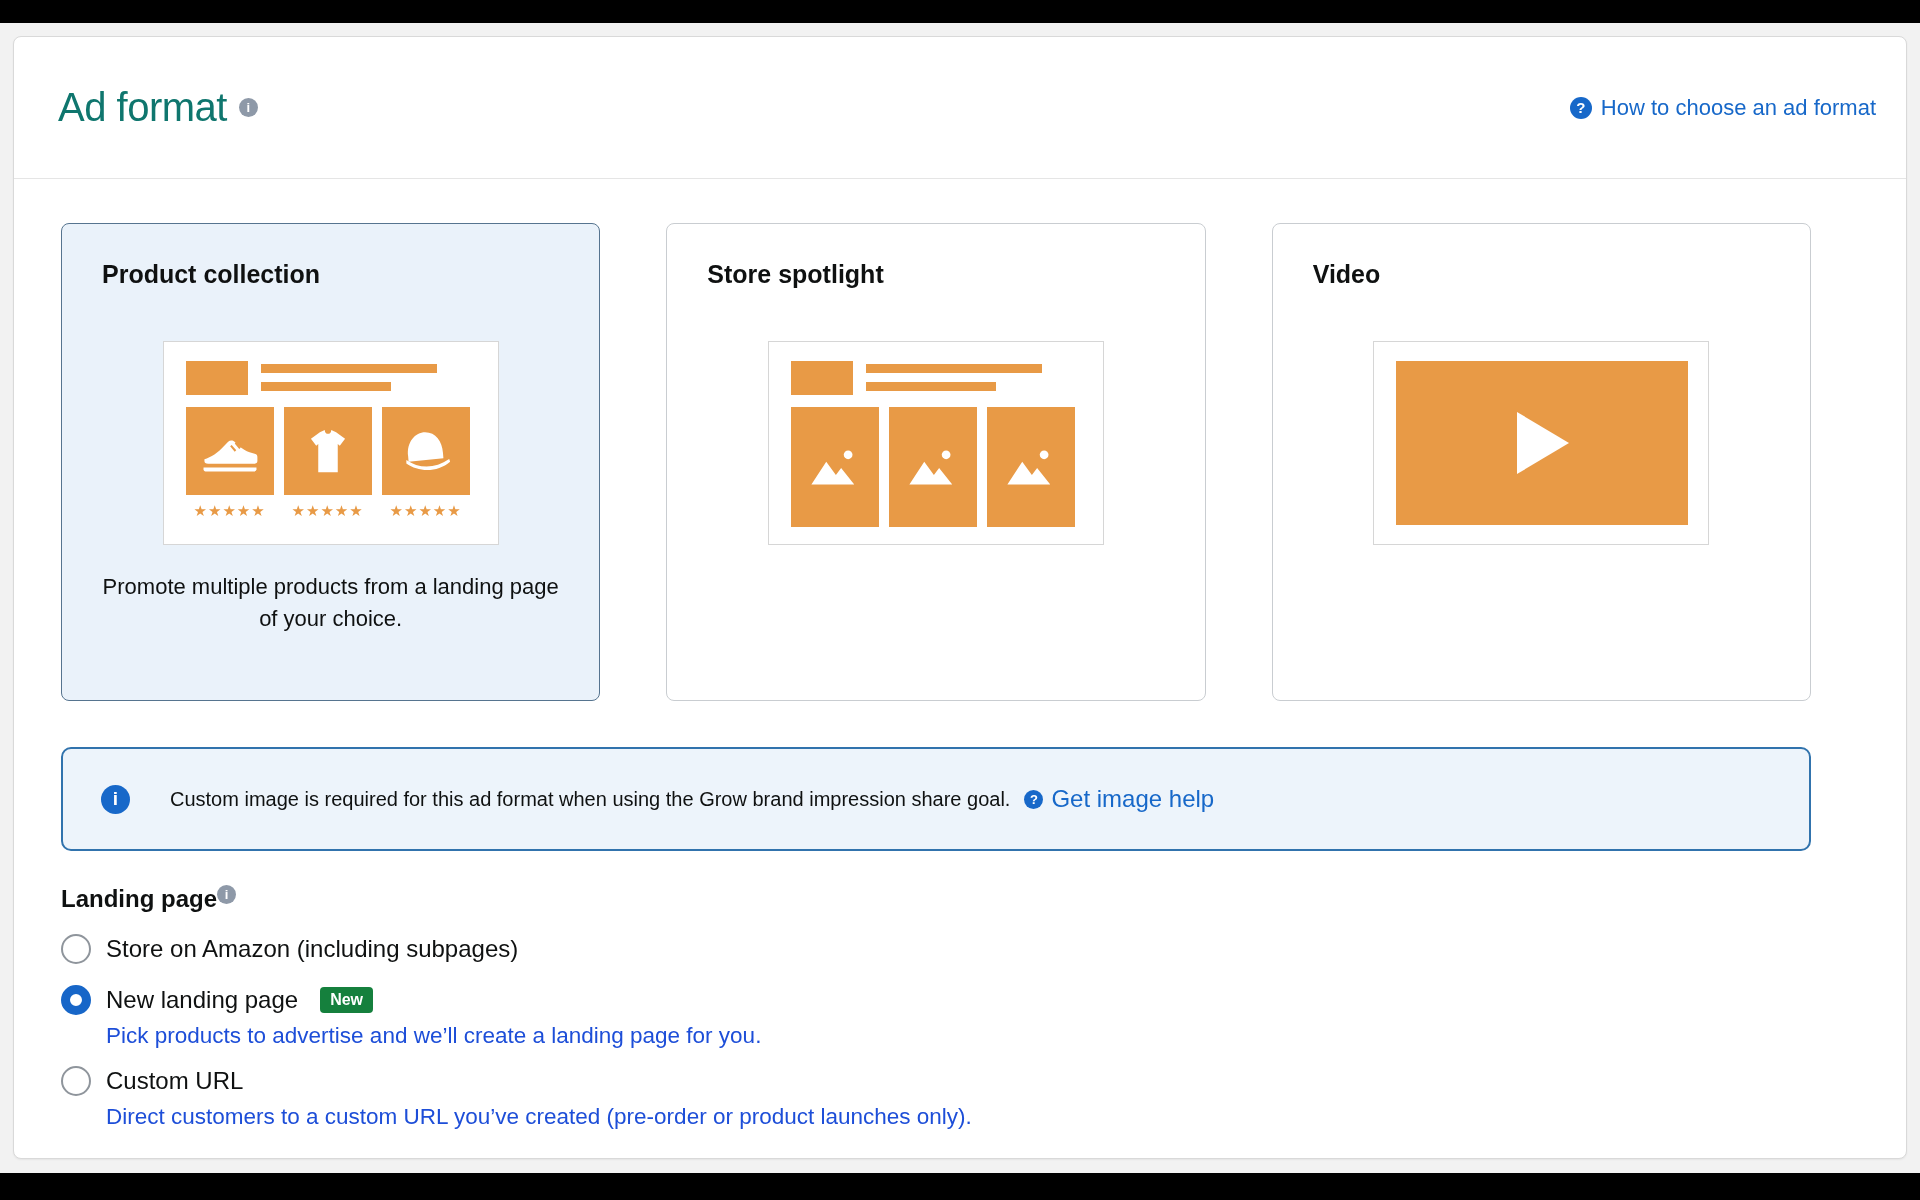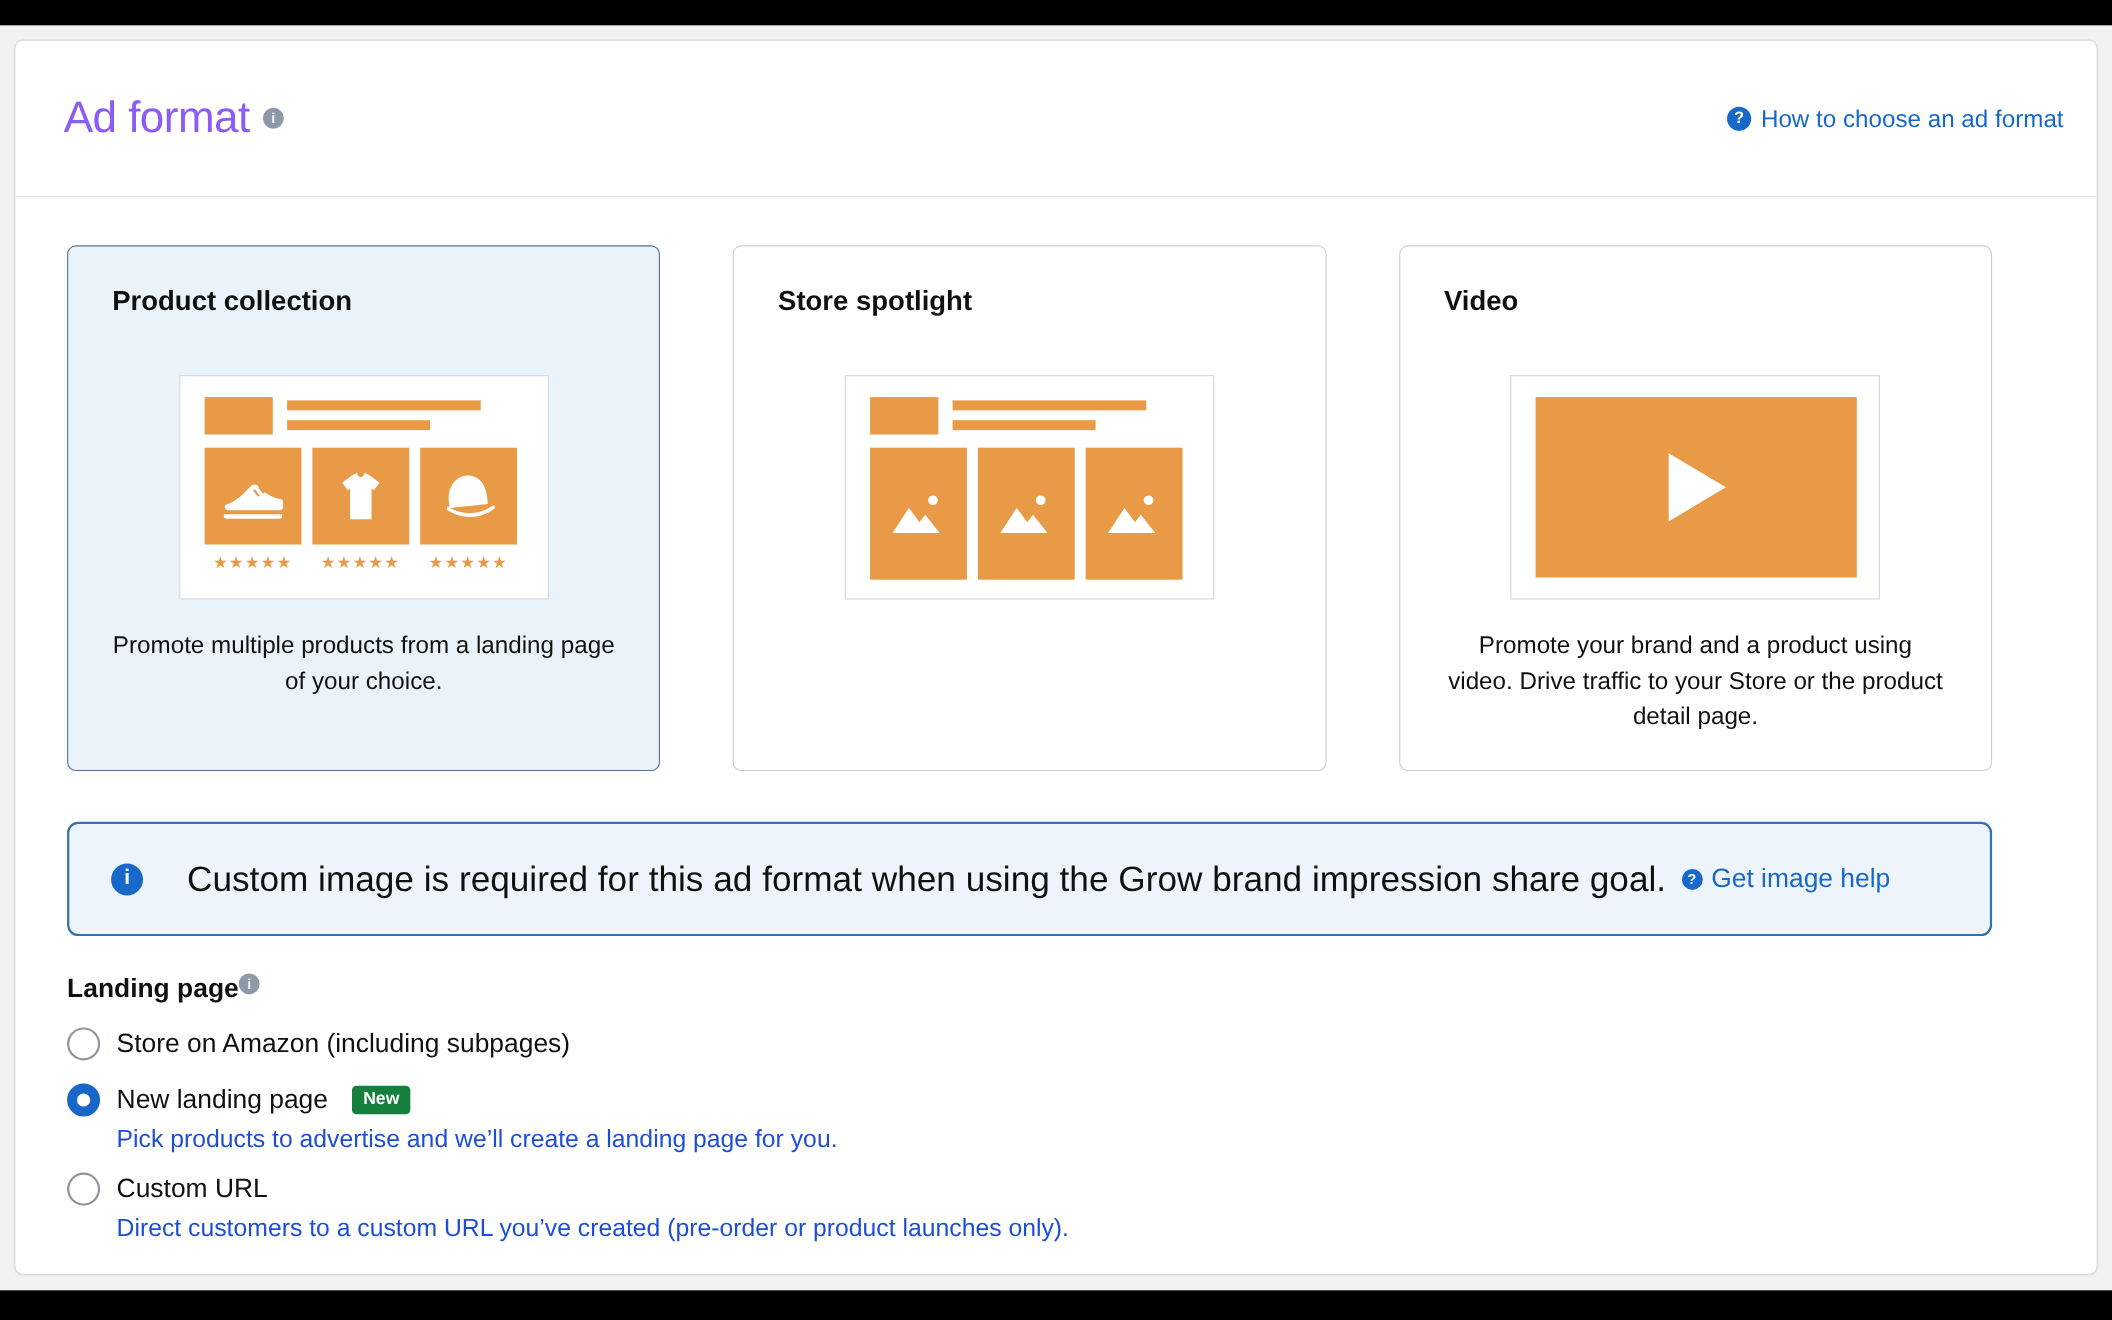--- a/index.html
+++ b/index.html
@@ -8,21 +8,21 @@
 
   .stage { position:absolute; left:0; right:0; top:23px; bottom:27px; background:#f2f2f2; }
   .panel { position:absolute; left:13px; right:13px; top:13px; bottom:14px;
            background:#fff; border:1px solid #d9d9d9; border-radius:8px;
            box-shadow:0 1px 2px rgba(0,0,0,.06); }
 
   
   .panel-header { height:141px; display:flex; align-items:center; justify-content:space-between;
                   padding:0 30px 0 44px; }
   .title-wrap { display:flex; align-items:center; gap:12px; }
-  h1 { font-size:40px; font-weight:400; letter-spacing:-.5px; color:#8b5cf6; }
+  h1 { font-size:40px; font-weight:400; letter-spacing:-.5px; color:#0f766e; }
   .info-dot { display:inline-flex; width:19px; height:19px; border-radius:50%;
               background:#8e99a8; color:#fff; font-size:13px; font-weight:700;
               align-items:center; justify-content:center; font-style:normal; }
   .help-link { display:flex; align-items:center; gap:9px; color:#1768c9; font-size:22px;
                text-decoration:none; cursor:pointer; }
   .qmark { display:inline-flex; width:22px; height:22px; border-radius:50%; background:#1768c9;
            color:#fff; font-size:15px; font-weight:700; align-items:center; justify-content:center; }
   .divider { border-top:1px solid #e5e5e5; }
 
   
@@ -50,21 +50,21 @@
                 display:flex; align-items:center; justify-content:center; }
   .card-desc { margin-top:26px; text-align:center; font-size:22px; line-height:1.45; color:#0f1111; }
 
   
   .banner { margin:46px 0 0 47px; width:1750px; height:104px; background:#edf4fb;
             border:2px solid #3173ad; border-radius:10px; display:flex; align-items:center;
             padding:0 38px; }
   .banner-i { display:inline-flex; width:29px; height:29px; border-radius:50%; background:#1768c9;
               color:#fff; font-size:19px; font-weight:700; align-items:center; justify-content:center;
               margin-right:40px; flex:none; }
-  .banner-text { font-size:32px; }
+  .banner-text { font-size:20px; }
   .banner-link { display:inline-flex; align-items:center; gap:8px; color:#1768c9; font-size:24px;
                  margin-left:14px; text-decoration:none; cursor:pointer; }
   .qmark.small { width:19px; height:19px; font-size:13px; }
 
   
   .landing { margin:34px 0 0 47px; }
   .landing-title-row { display:flex; align-items:flex-start; }
   .landing-title { font-size:24px; font-weight:700; }
   .radio-row { display:flex; align-items:center; gap:15px; margin-top:21px; cursor:pointer; }
   .radio { width:30px; height:30px; border-radius:50%; background:#fff; border:2px solid #8f959c; flex:none; }
@@ -177,21 +177,20 @@
         <div class="card-title">Video</div>
         <div class="illus-wrap">
           <div class="illus">
             <div class="video-rect">
               <svg width="58" height="66" viewBox="0 0 58 66">
                 <polygon points="4,2 56,33 4,64" fill="#fff"></polygon>
               </svg>
             </div>
           </div>
         </div>
-        <div class="card-desc">Promote your brand and a product using video. Drive traffic to your Store or the product detail page.</div>
       </div>
 
     </div>
 
     <div class="banner">
       <span class="banner-i">i</span>
       <span class="banner-text">Custom image is required for this ad format when using the Grow brand impression share goal.</span>
       <a class="banner-link">
         <span class="qmark small">?</span>
         <span>Get image help</span>

